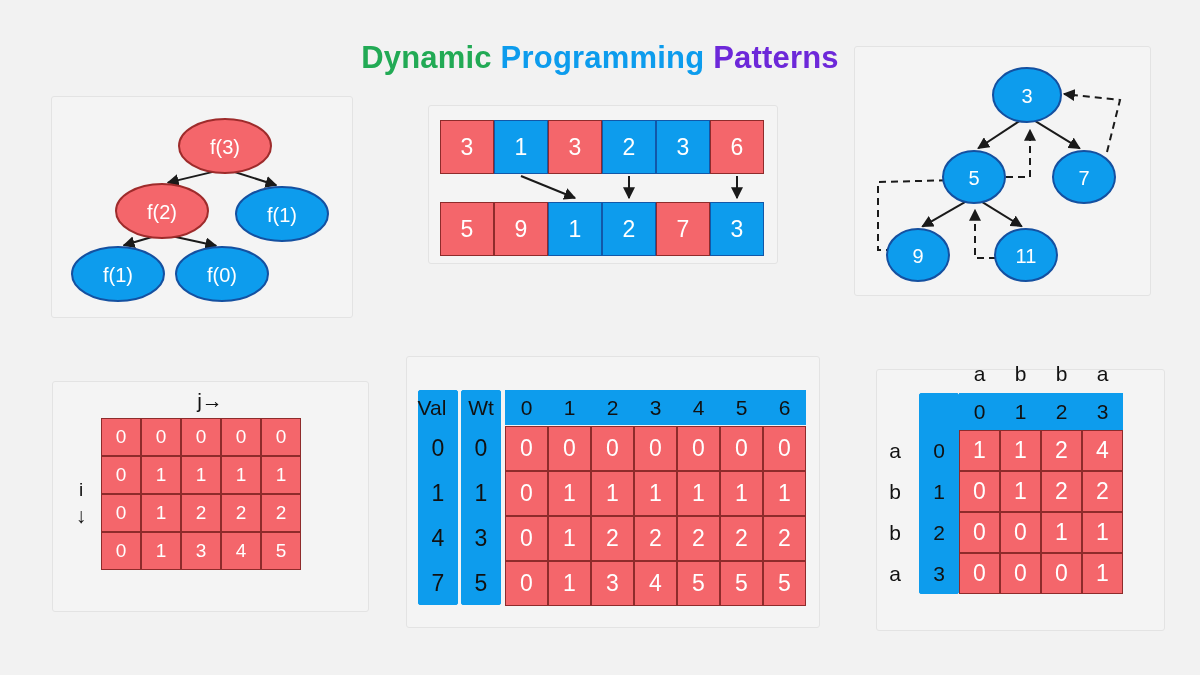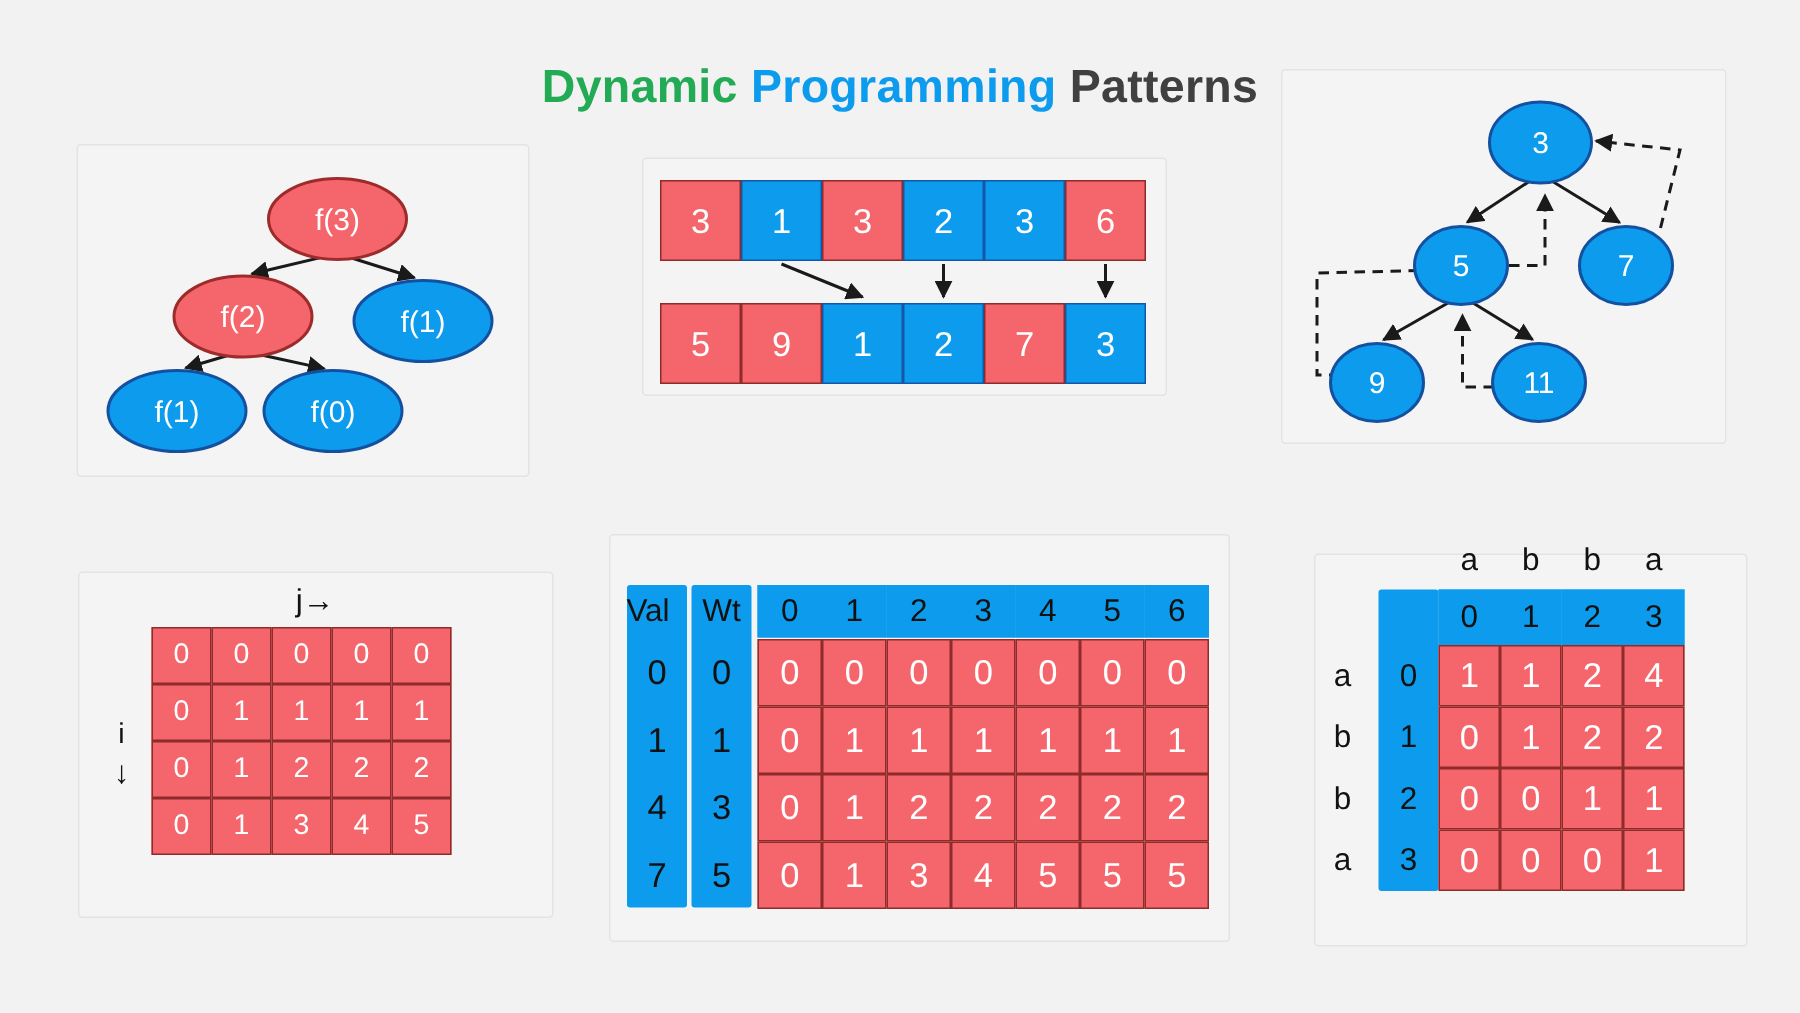--- a/index.html
+++ b/index.html
@@ -14,21 +14,21 @@
 
   
   #title{
     position:absolute;left:0;top:40px;width:1200px;
     text-align:center;
     font-size:31px;font-weight:bold;letter-spacing:.2px;
   }
   #title span{white-space:pre;}
   .w-green{color:#22aa55;}
   .w-blue{color:#0d9ced;}
-  .w-red{color:#404040;margin-top:31px;}
+  .w-red{color:#6d28d9;margin-top:31px;}
 
   
   .card{
     position:absolute;
     background:#f4f4f4;
     border:1px solid #e3e3e3;
     border-radius:3px;
     box-sizing:border-box;
   }
   #card-recursion{left:51px;top:96px;width:302px;height:222px;}

